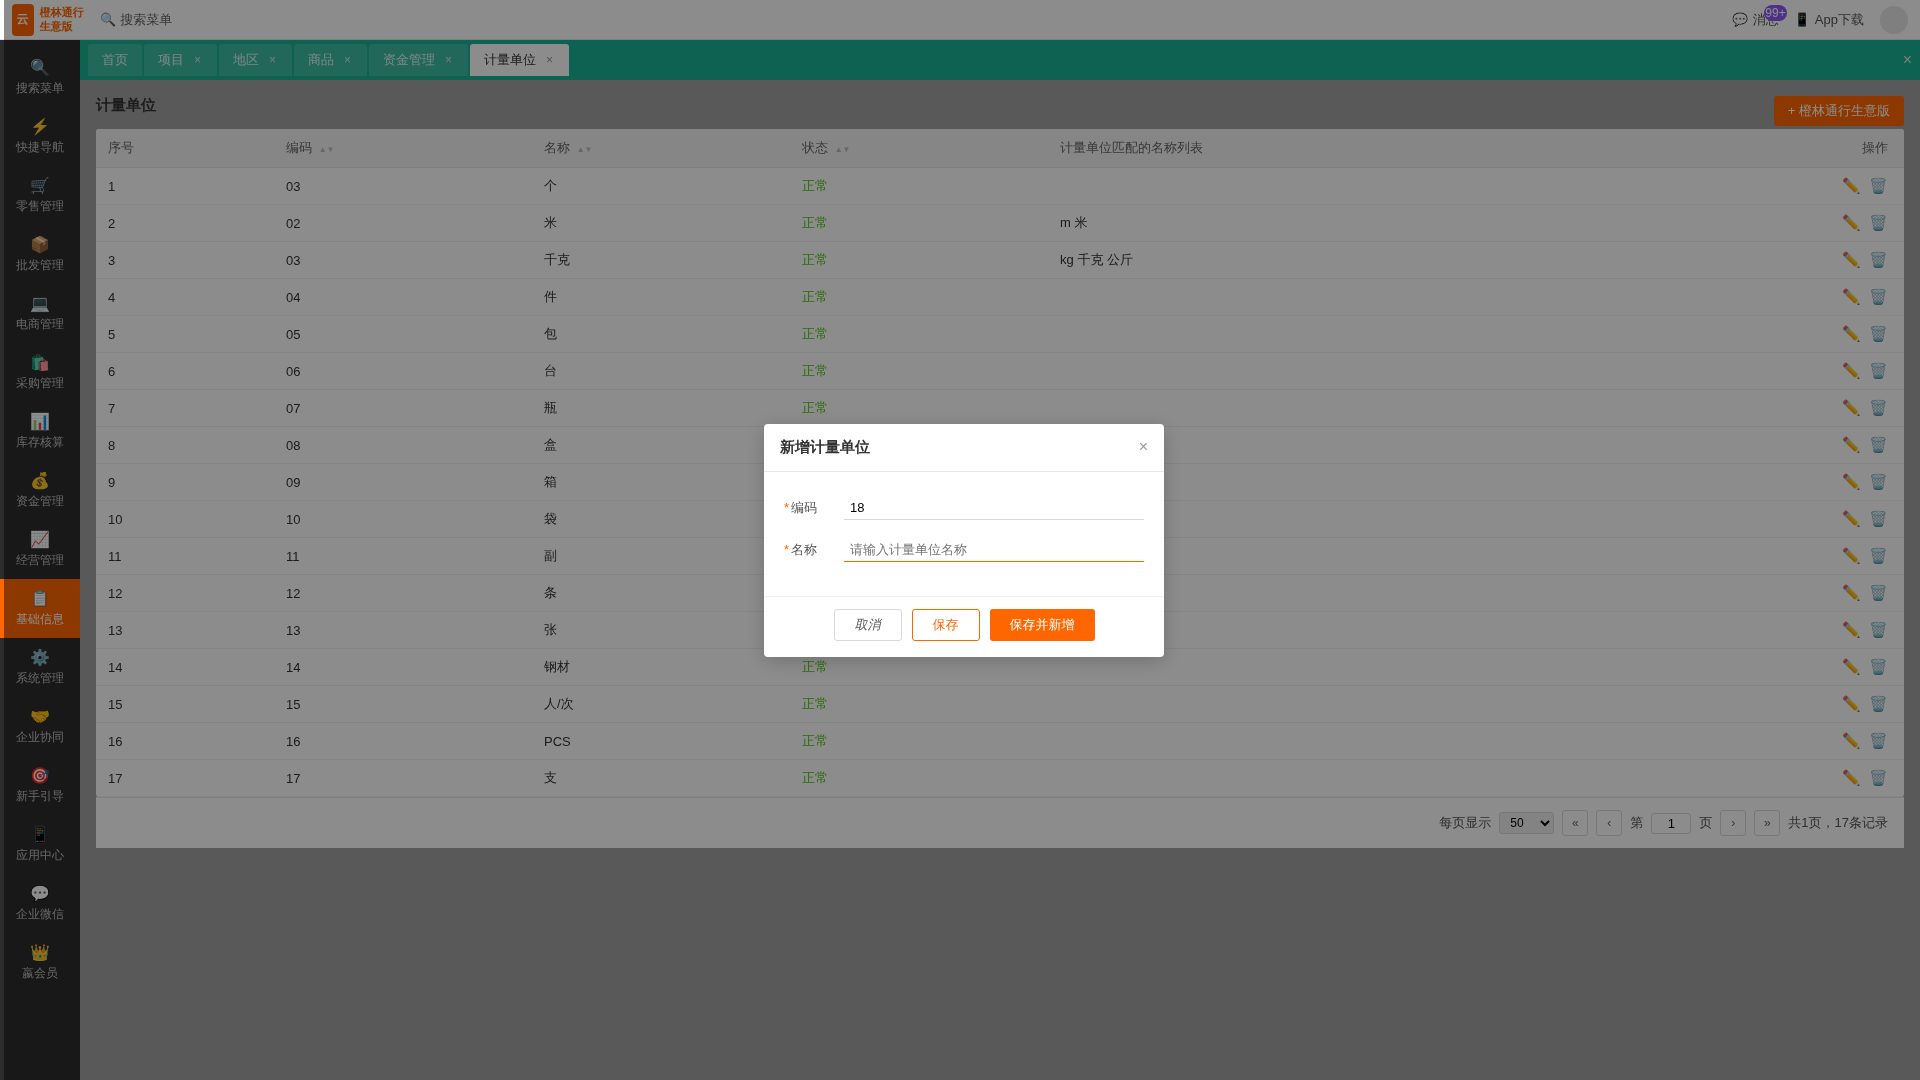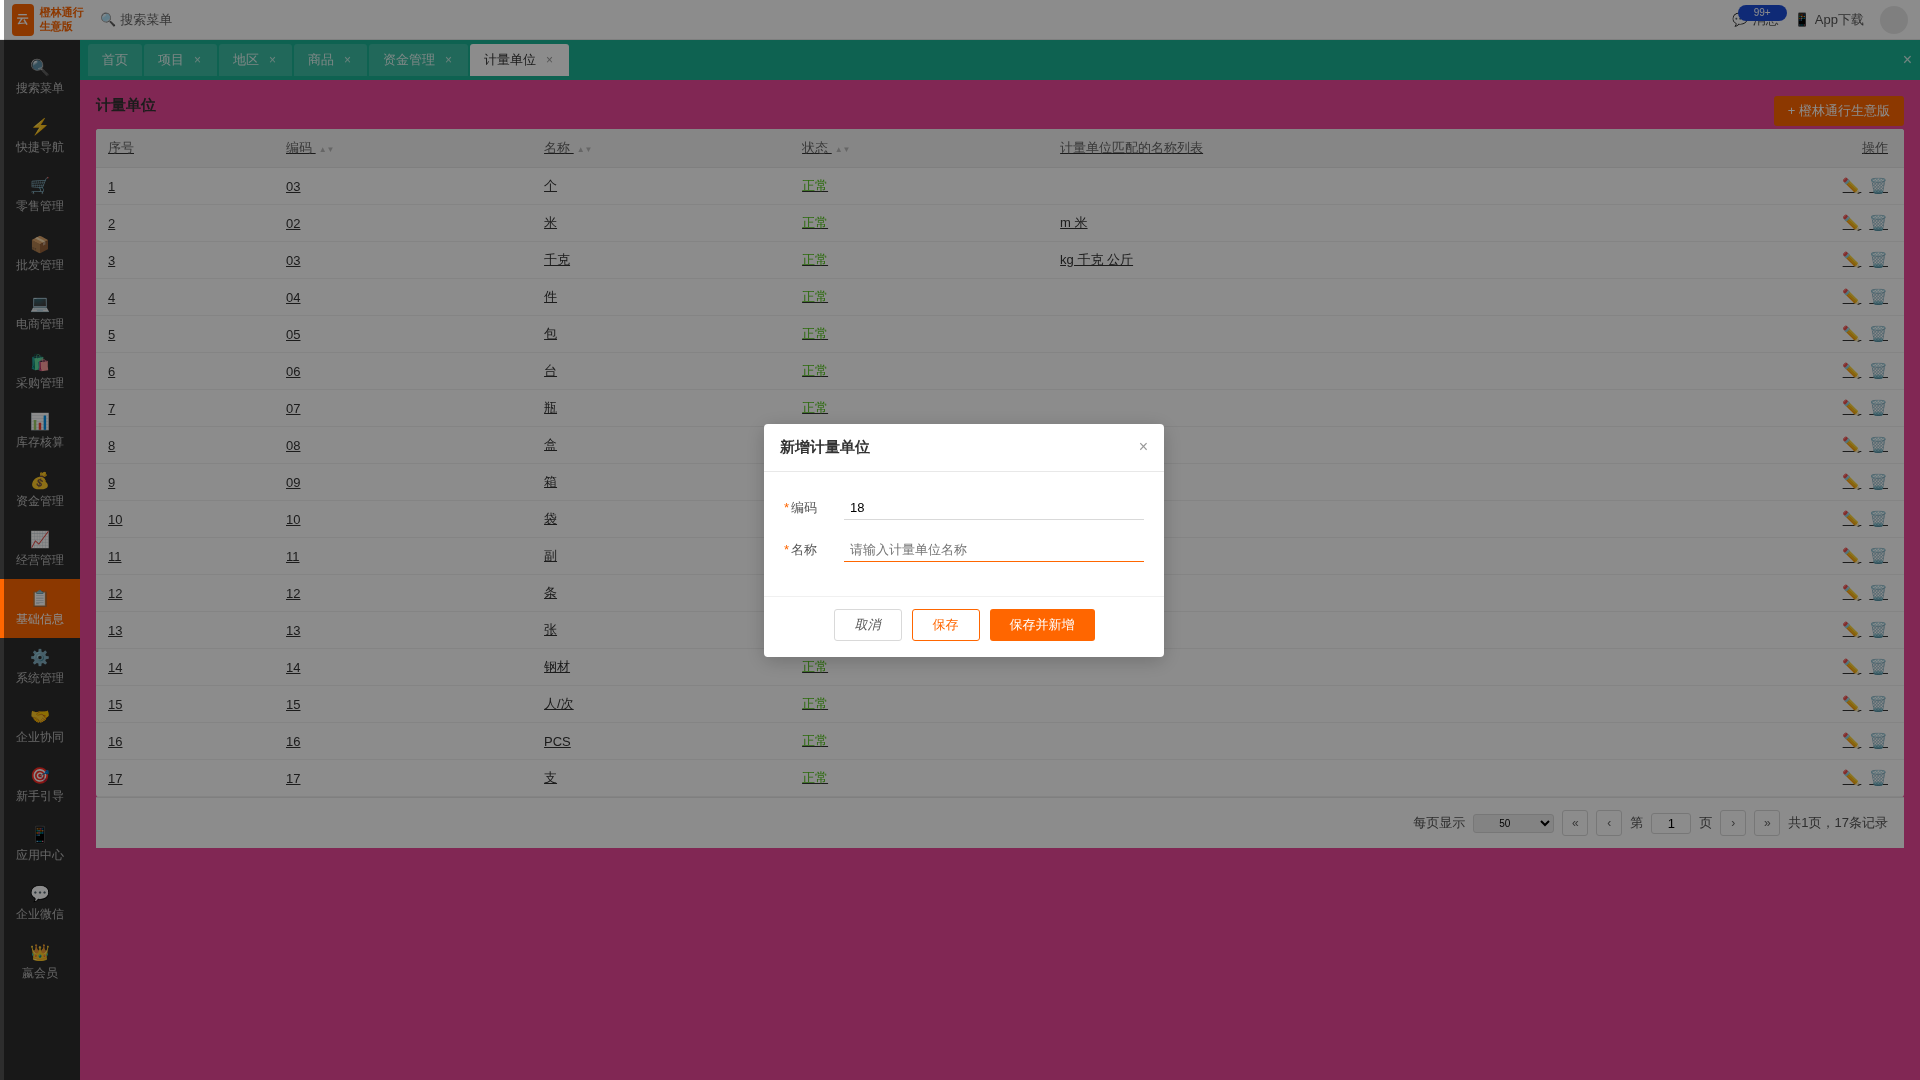--- a/index.html
+++ b/index.html
@@ -7,66 +7,66 @@
 
     
     .topbar { height: 40px; background: #fff; display: flex; align-items: center; padding: 0 12px; border-bottom: 1px solid #e8e8e8; justify-content: space-between; flex-shrink: 0; }
     .topbar-left { display: flex; align-items: center; gap: 8px; }
     .logo-area { display: flex; align-items: center; gap: 6px; width: 80px; }
     .logo-icon { width: 32px; height: 32px; background: #f60; border-radius: 4px; display: flex; align-items: center; justify-content: center; color: #fff; font-size: 12px; font-weight: bold; }
     .logo-text { font-size: 11px; color: #f60; font-weight: bold; line-height: 1.2; }
     .topbar-search { display: flex; align-items: center; gap: 4px; color: #666; font-size: 13px; cursor: pointer; }
     .topbar-right { display: flex; align-items: center; gap: 16px; }
     .topbar-btn { display: flex; align-items: center; gap: 4px; font-size: 13px; color: #555; cursor: pointer; position: relative; }
-    .badge { background: #1d4ed8; color: #fff; border-radius: 10px; font-size: 10px; padding: 0 16px; min-width: 16px; height: 16px; display: inline-flex; align-items: center; justify-content: center; position: absolute; top: -6px; right: -8px; }
+    .badge { background: #8b5cf6; color: #fff; border-radius: 10px; font-size: 12px; padding: 0 1px; min-width: 16px; height: 16px; display: inline-flex; align-items: center; justify-content: center; position: absolute; top: -6px; right: -8px; }
     .avatar { width: 28px; height: 28px; border-radius: 50%; background: #e8e8e8; }
 
     
     .main-layout { display: flex; flex: 1; overflow: hidden; }
 
     
     .sidebar { width: 80px; background: #2d2d2d; display: flex; flex-direction: column; align-items: center; padding-top: 8px; flex-shrink: 0; }
     .sidebar-item { width: 100%; display: flex; flex-direction: column; align-items: center; padding: 10px 4px; color: #bbb; font-size: 12px; cursor: pointer; text-align: center; gap: 3px; }
     .sidebar-item.active { background: #f60; color: #fff; }
     .sidebar-icon { font-size: 16px; }
 
     
-    .content-area { flex: 1; display: flex; flex-direction: column; overflow: hidden; background: #ec4899; }
+    .content-area { flex: 1; display: flex; flex-direction: column; overflow: hidden; background: #a3a3a3; }
 
     
     .tab-bar { height: 40px; background: #1ab394; display: flex; align-items: center; padding: 0 8px; gap: 2px; flex-shrink: 0; }
     .tab-item { display: flex; align-items: center; gap: 4px; padding: 0 14px; height: 32px; border-radius: 3px 3px 0 0; font-size: 13px; color: rgba(255,255,255,0.85); cursor: pointer; background: rgba(255,255,255,0.15); }
     .tab-item.active { background: #fff; color: #333; }
     .tab-close { font-size: 11px; color: rgba(255,255,255,0.7); margin-left: 4px; }
     .tab-item.active .tab-close { color: #999; }
     .tab-close-btn { background: none; border: none; cursor: pointer; padding: 0 2px; font-size: 12px; line-height: 1; }
     .tab-bar-close { margin-left: auto; color: rgba(255,255,255,0.8); cursor: pointer; font-size: 16px; }
 
     
     .page-content { flex: 1; padding: 16px; overflow: auto; position: relative; }
 
     .page-title { font-size: 15px; font-weight: bold; color: #333; margin-bottom: 14px; }
 
     .add-btn { position: absolute; top: 16px; right: 16px; background: #f60; color: #fff; border: none; padding: 6px 14px; border-radius: 3px; cursor: pointer; font-size: 13px; }
 
     
-    .table-wrap { background: #fff; border-radius: 3px; overflow: hidden; text-decoration: underline; }
+    .table-wrap { background: #fff; border-radius: 3px; overflow: hidden; }
     table { width: 100%; border-collapse: collapse; font-size: 13px; }
     thead tr { background: #f5f5f5; }
     th { padding: 10px 12px; text-align: left; font-weight: normal; color: #666; border-bottom: 1px solid #e8e8e8; white-space: nowrap; }
     th .sort-icons { display: inline-flex; flex-direction: column; margin-left: 3px; font-size: 8px; color: #bbb; }
     td { padding: 9px 12px; border-bottom: 1px solid #f0f0f0; color: #333; }
     .status-normal { color: #52c41a; }
     .action-icons { display: flex; gap: 8px; }
     .action-icon { color: #1ab394; cursor: pointer; font-size: 15px; }
     .action-icon.delete { color: #999; }
 
     
     .pagination { display: flex; align-items: center; justify-content: flex-end; padding: 12px 16px; gap: 8px; font-size: 13px; color: #555; background: #fff; border-top: 1px solid #e8e8e8; }
-    .page-size-select { border: 1px solid #d9d9d9; padding: 2px 21px; border-radius: 3px; font-size: 10px; }
+    .page-size-select { border: 1px solid #d9d9d9; padding: 2px 6px; border-radius: 3px; font-size: 12px; }
     .page-btn { width: 26px; height: 26px; border: 1px solid #d9d9d9; border-radius: 3px; background: #fff; cursor: pointer; display: flex; align-items: center; justify-content: center; font-size: 12px; color: #666; }
     .page-input { width: 40px; border: 1px solid #d9d9d9; border-radius: 3px; text-align: center; padding: 2px 4px; font-size: 13px; }
 
     
     .modal-overlay { position: fixed; top: 0; left: 4px; width: 100%; height: 100%; background: rgba(0,0,0,0.45); z-index: 1000; display: flex; align-items: center; justify-content: center; }
     .modal { background: #fff; border-radius: 4px; width: 400px; box-shadow: 0 4px 20px rgba(0,0,0,0.2); }
     .modal-header { padding: 14px 16px; border-bottom: 1px solid #e8e8e8; display: flex; align-items: center; justify-content: space-between; }
     .modal-title { font-size: 15px; font-weight: bold; color: #333; }
     .modal-close { background: none; border: none; cursor: pointer; font-size: 16px; color: #999; line-height: 1; }
     .modal-body { padding: 24px 20px 16px; }

